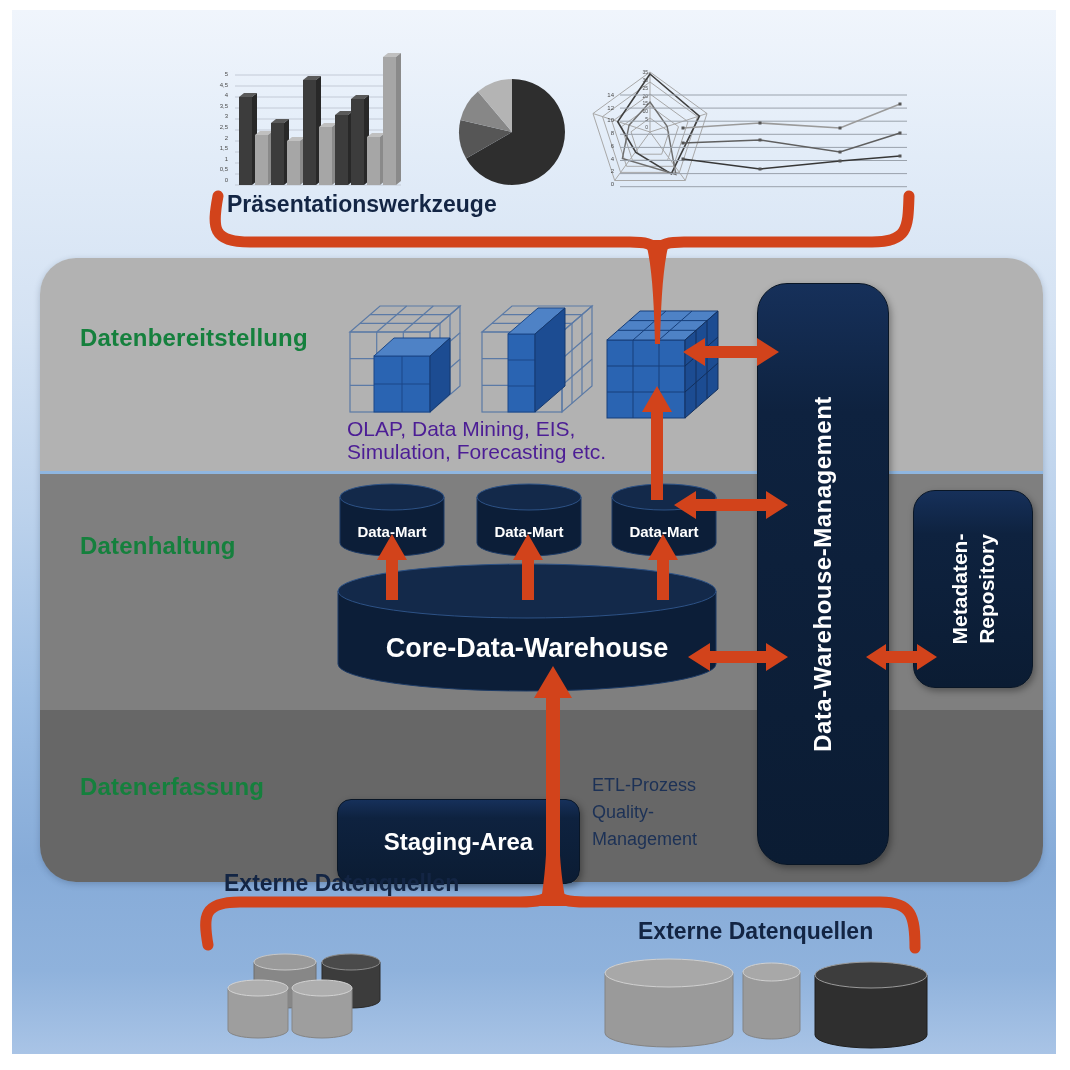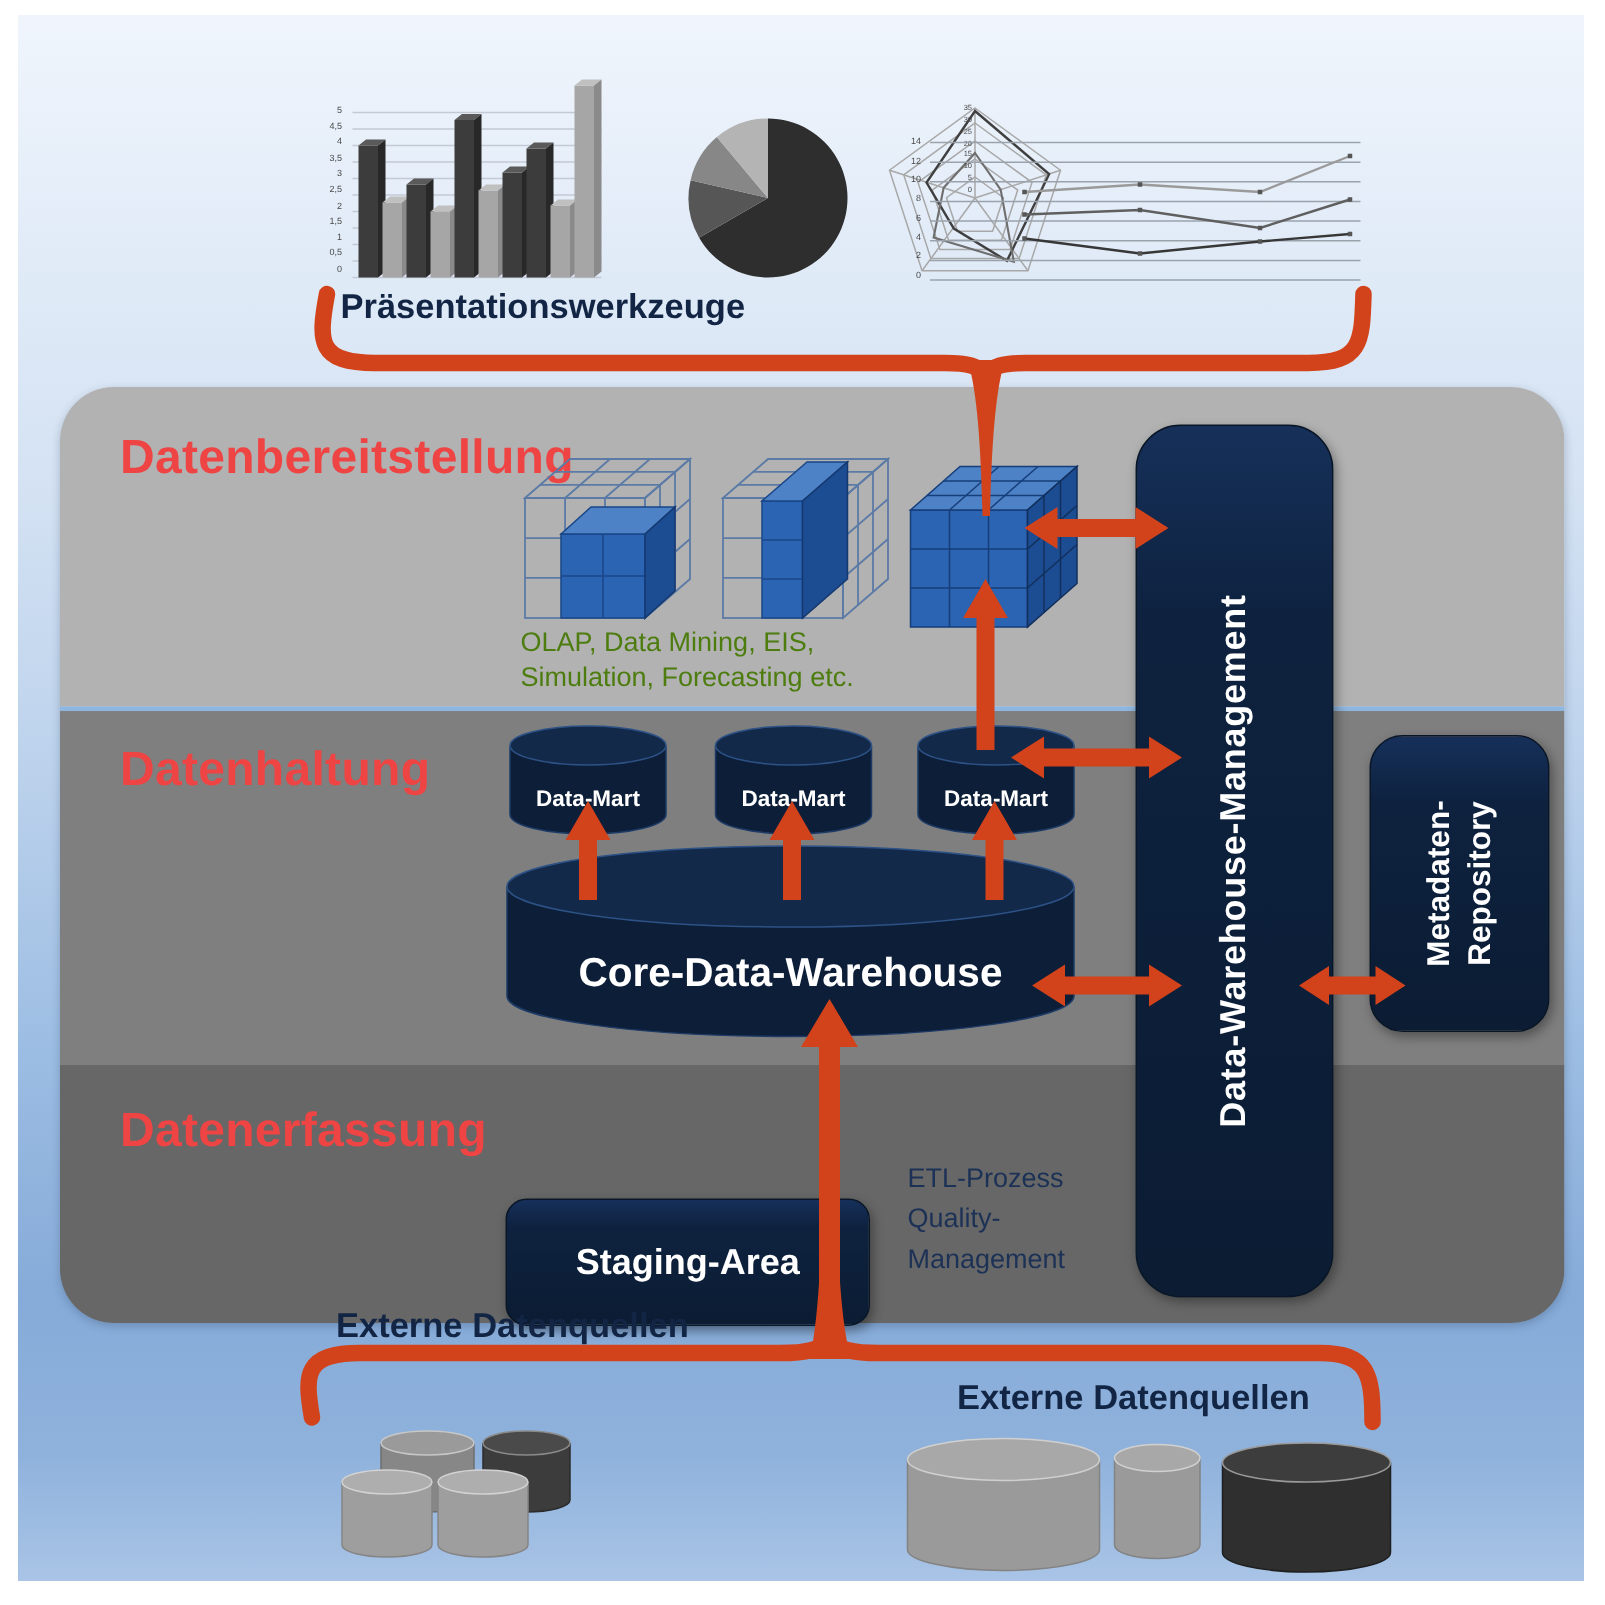--- a/index.html
+++ b/index.html
@@ -6,23 +6,23 @@
   .canvas{position:relative;width:1070px;height:1070px;background:#ffffff;overflow:hidden;
           font-family:"Liberation Sans",sans-serif;}
   .bg{position:absolute;left:12px;top:10px;right:14px;bottom:16px;
       background:linear-gradient(180deg,#f0f5fc 0%,#e2ecf8 14%,#d4e2f3 30%,#bcd2ec 48%,#9cbde3 66%,#86abd8 82%,#8fb2dc 92%,#a9c4e6 100%);}
   .container{position:absolute;left:40px;top:258px;width:1003px;height:624px;border-radius:36px;overflow:hidden;
              box-shadow:0 2px 6px rgba(30,50,80,.25);}
   .band1{height:213px;background:#b2b2b2;}
   .band-sep{height:3px;background:#8fb6e0;}
   .band2{height:236px;background:#7f7f7f;}
   .band3{height:172px;background:#676767;}
-  .h-layer{position:absolute;font-weight:bold;font-size:32px;color:#ef4444;letter-spacing:.2px;}
+  .h-layer{position:absolute;font-weight:bold;font-size:24px;color:#15803d;letter-spacing:.2px;margin-top:38px;}
   .h-top{position:absolute;font-weight:bold;font-size:23px;color:#132544;}
-  .caption{position:absolute;font-size:18px;color:#4d7c0f;white-space:pre-line;line-height:23px;}
+  .caption{position:absolute;font-size:21px;color:#4c1d95;white-space:pre-line;line-height:23px;}
   .caption-etl{position:absolute;font-size:18px;color:#1c3156;white-space:pre-line;line-height:27px;}
   .navybox{position:absolute;background:linear-gradient(180deg,#16305a 0%,#0e223f 22%,#0b1c33 100%);
            border:1px solid #091626;box-shadow:2px 3px 7px rgba(0,0,0,.35);}
   .vlabel{position:absolute;left:50%;top:50%;transform:translate(-50%,-50%) rotate(-90deg);
           color:#ffffff;font-weight:bold;white-space:nowrap;text-align:center;}
   .vlabel2{position:absolute;left:50%;top:50%;transform:translate(-50%,-50%) rotate(-90deg);
           color:#ffffff;font-weight:bold;white-space:pre-line;text-align:center;}
   .staging{display:flex;align-items:center;justify-content:center;color:#fff;font-weight:bold;font-size:24px;border-radius:14px;}
   .dwm{border-radius:30px;}
   .meta{border-radius:22px;}
@@ -284,21 +284,21 @@
     <g>
       <path d="M292,22 L292,68 A52,13 0 0 0 396,68 L396,22" fill="#0c1e38" stroke="#1d3b66"></path>
       <ellipse cx="344" cy="22" rx="52" ry="13" fill="#13294a" stroke="#2d5286"></ellipse>
       <text x="344" y="62" text-anchor="middle" fill="#ffffff" font-size="15" font-weight="bold">Data-Mart</text>
     </g>
   </svg>
 
   <div class="navybox staging" style="left:337px;top:771px;width:241px;height:83px;margin-top:28px;">
     <span>Staging-Area</span>
   </div>
-  <div class="caption-etl" style="left:605px;top:772px;">ETL-Prozess
+  <div class="caption-etl" style="left:592px;top:772px;">ETL-Prozess
 Quality-
 Management</div>
 
   <div class="navybox dwm" style="left:757px;top:283px;width:130px;height:580px;">
     <div class="vlabel" style="font-size:24px;letter-spacing:.5px;">Data-Warehouse-Management</div>
   </div>
 
   <div class="navybox meta" style="left:913px;top:490px;width:118px;height:196px;">
     <div class="vlabel2" style="font-size:21px;line-height:27px;">Metadaten-
 Repository</div>

